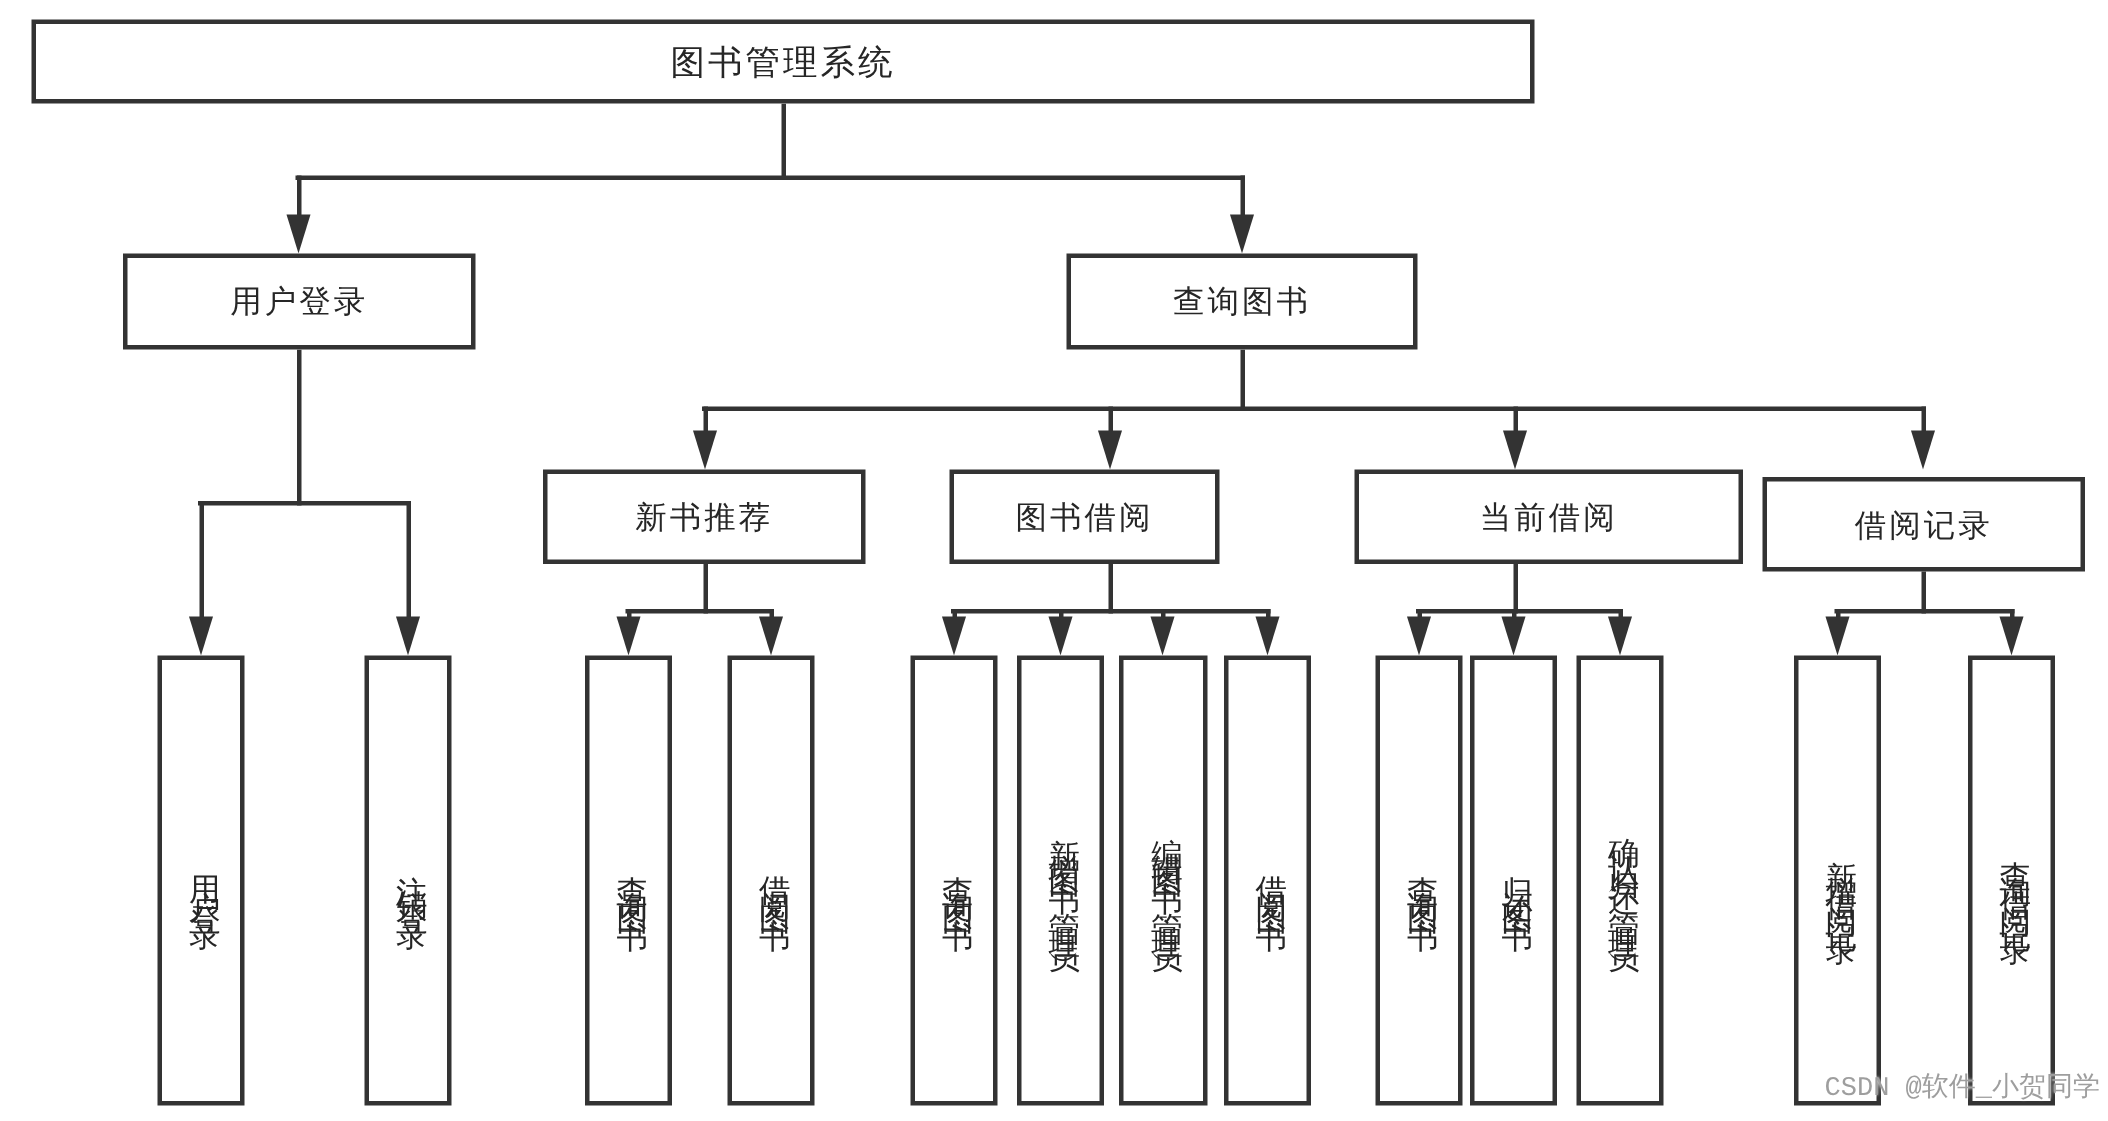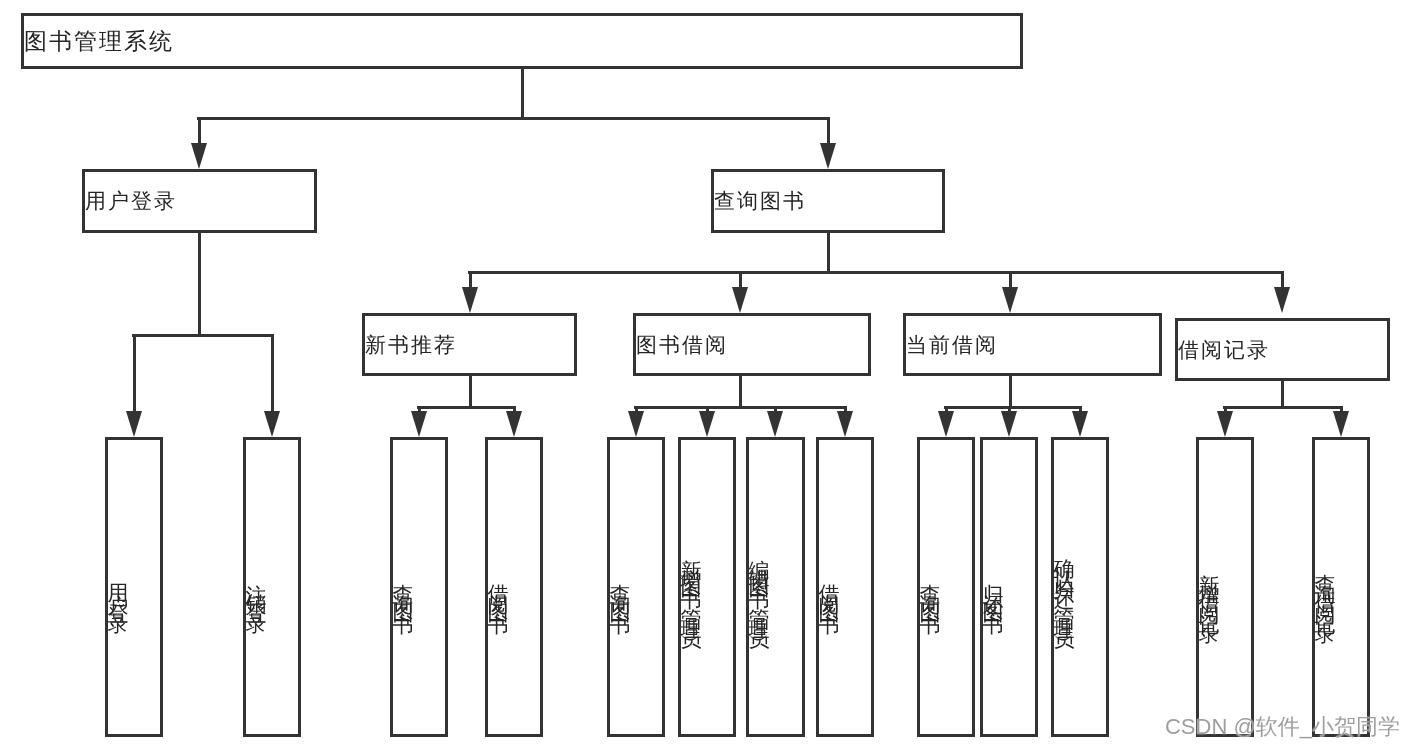--- a/index.html
+++ b/index.html
@@ -11,22 +11,23 @@
     font-family: "Liberation Sans", "DejaVu Sans", sans-serif;
     overflow: hidden;
   }
   .node {
     position: absolute;
     box-sizing: border-box;
     border: 3px solid var(--line, #333333);
     background: #ffffff;
     display: flex;
     align-items: center;
-    justify-content: flex-start;
+    justify-content: center;
     z-index: 2;
+    font-family: Liberation Mono, monospace;
   }
   .hlabel {
     color: var(--text, #262626);
     font-size: 21px;
     letter-spacing: 2px;
     white-space: nowrap;
   }
   .root .hlabel { font-size: 23px; }
   .vlabel {
     writing-mode: vertical-rl;
@@ -50,24 +51,25 @@
     border-top: 26px solid var(--line, #333333);
     z-index: 1;
   }
   .watermark {
     position: absolute;
     left: 1150px;
     top: 712px;
     width: 250px;
     text-align: right;
     color: var(--wm, #9e9e9e);
-    font-size: 22px;
+    font-size: 18px;
     white-space: nowrap;
     z-index: 3;
     text-shadow: 0 0 2px #ffffff;
+    font-family: Liberation Mono, monospace;
   }
 </style>
 </head>
 <body>
 
 <div class="canvas">
 
   <div id="connectors">
       <div class="cline" style="left: 520.5px; top: 69px; width: 3px; height: 51px;"></div>
       <div class="cline" style="left: 826.5px; top: 233px; width: 3px; height: 41px;"></div>
@@ -130,21 +132,21 @@
   <div class="node" style="left:82px;top:169px;width:235px;height:64px">
     <span class="hlabel">用户登录</span>
   </div>
   <div class="node" style="left:711px;top:169px;width:234px;height:64px">
     <span class="hlabel">查询图书</span>
   </div>
 
   <div class="node" style="left:362px;top:313px;width:215px;height:63px">
     <span class="hlabel">新书推荐</span>
   </div>
-  <div class="node" style="left:633px;top:313px;width:238px;height:63px">
+  <div class="node" style="left:633px;top:313px;width:180px;height:63px">
     <span class="hlabel">图书借阅</span>
   </div>
   <div class="node" style="left:903px;top:313px;width:259px;height:63px">
     <span class="hlabel">当前借阅</span>
   </div>
   <div class="node" style="left:1175px;top:318px;width:215px;height:63px">
     <span class="hlabel">借阅记录</span>
   </div>
 
   <div class="node" style="left:105px;top:437px;width:58px;height:300px">

